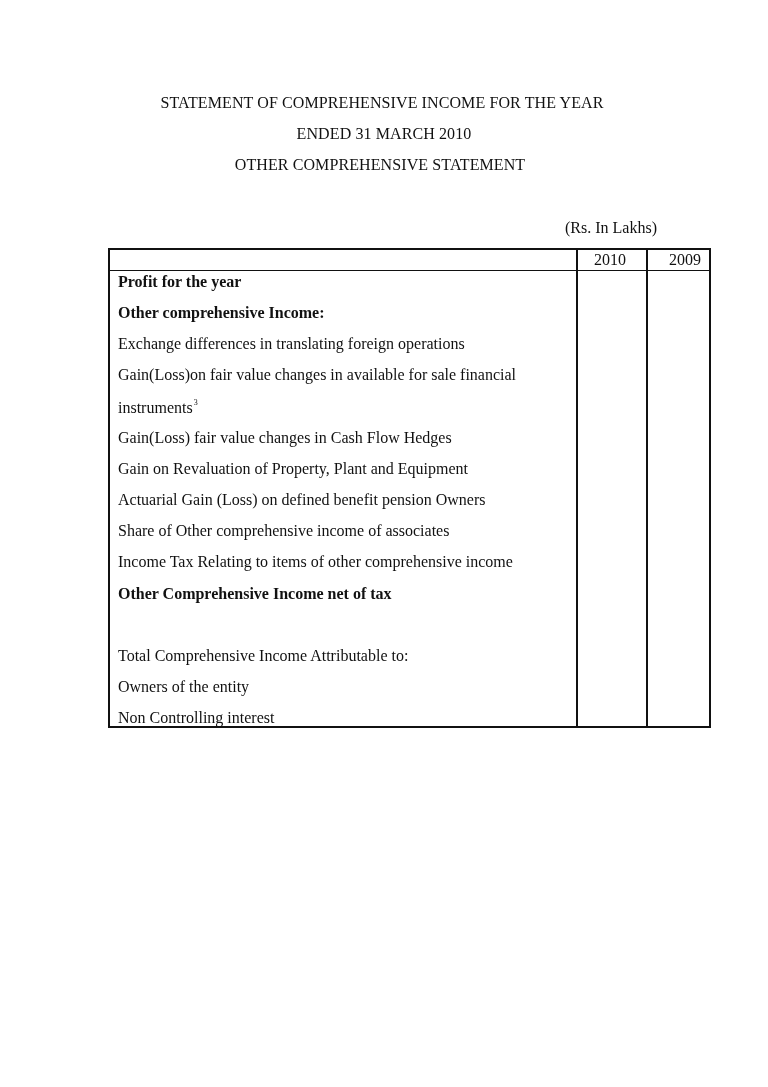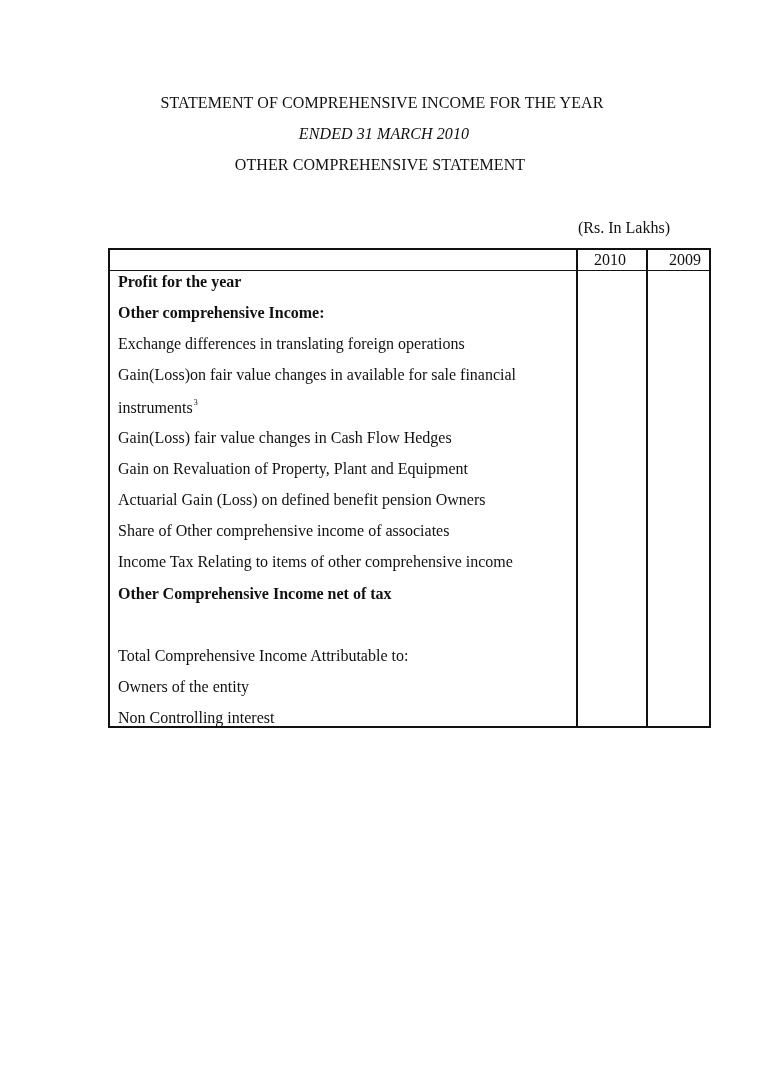--- a/index.html
+++ b/index.html
@@ -17,26 +17,26 @@
     }
     .title-line {
       position: absolute;
       left: 0;
       width: 768px;
       text-align: center;
       font-size: 16px;
       letter-spacing: 0.1px;
     }
     #t1 { top: 94px; left: -2px; }
-    #t2 { top: 125px; left: 0px; font-style: italic; }
+    #t2 { top: 125px; left: 0px; }
     #t3 { top: 156px; left: -4px; }
     .units {
       position: absolute;
       top: 219px;
-      left: 578px;
+      left: 565px;
       font-size: 16px;
     }
     .stmt-table {
       position: absolute;
       left: 108px;
       top: 248px;
       width: 603px;
       height: 480px;
       border: 2px solid #111;
       box-sizing: border-box;

